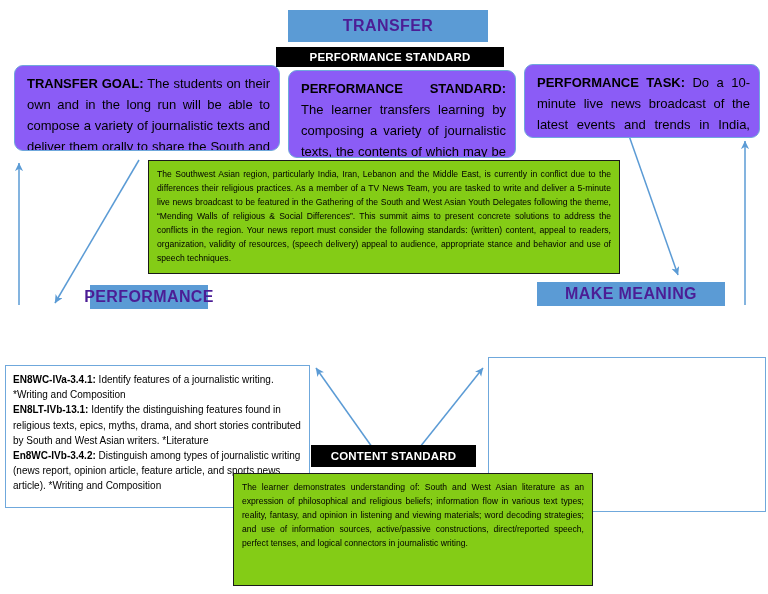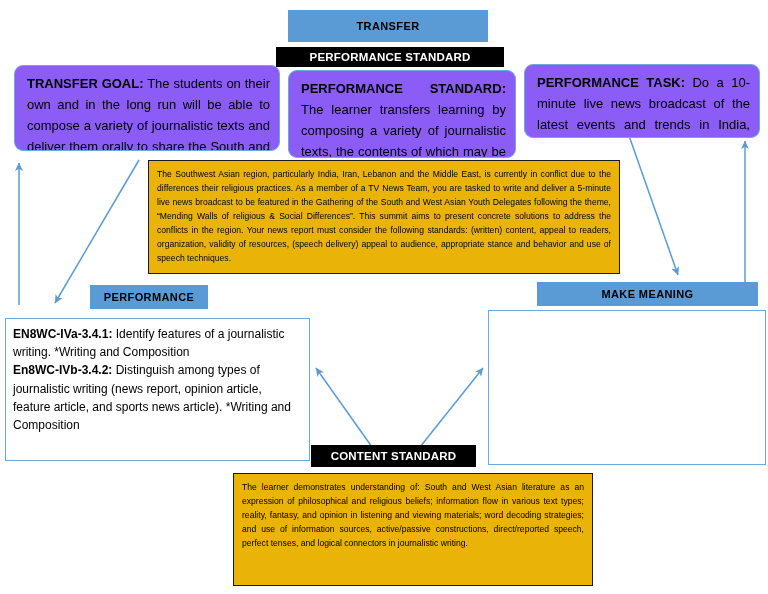--- a/index.html
+++ b/index.html
@@ -29,23 +29,23 @@
     z-index: 1;
   }
   .node {
     position: absolute;
     box-sizing: border-box;
     z-index: 2;
   }
   
   .banner {
     background: #5B9BD5;
-    color: #000000;
+    color: #4c1d95;
     font-weight: bold;
-    font-size: 11px;
+    font-size: 16px;
     letter-spacing: 0.4px;
     display: flex;
     align-items: center;
     justify-content: center;
     text-align: center;
   }
   
   .banner-dark {
     background: #000000;
     color: #ffffff;
@@ -67,27 +67,28 @@
     line-height: 1.62;
     text-align: justify;
     text-justify: inter-word;
     overflow: hidden;
   }
   
   .card-square-blue {
     background: #ffffff;
     border: 1px solid #6FA8DC;
     padding: 6px 7px;
-    font-size: 12px;
+    font-size: 10px;
     line-height: 1.52;
     overflow: hidden;
+    margin-top: 47px;
   }
   
   .card-square-dark {
-    background: #eab308;
+    background: #84cc16;
     border: 1px solid #1a1a1a;
     padding: 7px 8px;
     font-size: 8.6px;
     line-height: 1.62;
     text-align: justify;
     text-justify: inter-word;
     overflow: hidden;
   }
   .lead {
     font-weight: bold;
@@ -142,24 +143,25 @@
   <div class="node card-round" style="left:524px; top:64px; width:236px; height:74px;">
     <p class="para"><span class="lead">PERFORMANCE TASK</span><span class="lead">:</span><span> Do a 10-minute live news broadcast of the latest events and trends in India, Iran, Lebanon, and the Middle East.</span></p>
   </div>
 
   <div class="node card-square-dark" style="left:148px; top:160px; width:472px; height:114px;">
     <p class="para">The Southwest Asian region, particularly India, Iran, Lebanon and the Middle East, is currently in conflict due to the differences their religious practices. As a member of a TV News Team, you are tasked to write and deliver a 5-minute live news broadcast to be featured in the Gathering of the South and West Asian Youth Delegates following the theme, “Mending Walls of religious &amp; Social Differences”. This summit aims to present concrete solutions to address the conflicts in the region. Your news report must consider the following standards: (written) content, appeal to readers, organization, validity of resources, (speech delivery) appeal to audience, appropriate stance and behavior and use of speech techniques.</p>
   </div>
 
   <div class="node banner" style="left:90px; top:285px; width:118px; height:24px;">PERFORMANCE</div>
 
-  <div class="node banner" style="left:537px; top:282px; width:221px; height:24px;">MAKE MEANING</div>
+  <div class="node banner" style="left:537px; top:282px; width:188px; height:24px;">MAKE MEANING</div>
 
   <div class="node card-square-blue" style="left:5px; top:318px; width:305px; height:143px;">
     <p class="comp-line"><span class="code">EN8WC-IVa-3.4.1</span><span class="code">:</span><span> Identify features of a journalistic writing. *Writing and Composition</span></p>
+    <p class="comp-line"><span class="code">EN8LT-IVb-13.1</span><span class="code">:</span><span> Identify the distinguishing features found in religious texts, epics, myths, drama, and short stories contributed by South and West Asian writers. *Literature</span></p>
     <p class="comp-line"><span class="code">En8WC-IVb-3.4.2</span><span class="code">:</span><span> Distinguish among types of journalistic writing (news report, opinion article, feature article, and sports news article). *Writing and Composition</span></p>
   </div>
 
   <div class="node card-square-blue" style="left:488px; top:310px; width:278px; height:155px;">
     <p class="para"></p>
   </div>
 
   <div class="node banner-dark" style="left:311px; top:445px; width:165px; height:22px;">CONTENT STANDARD</div>
 
   <div class="node card-square-dark" style="left:233px; top:473px; width:360px; height:113px;">

